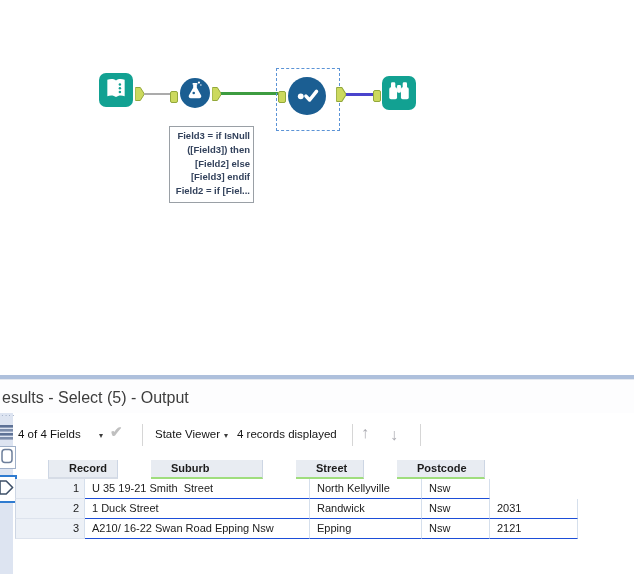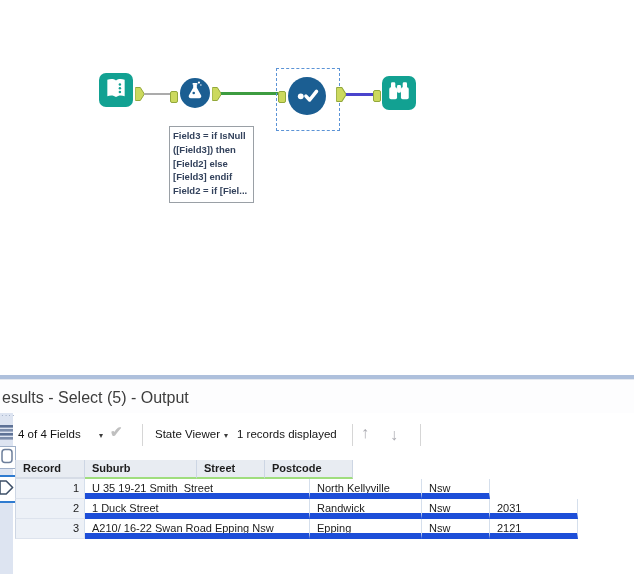--- a/index.html
+++ b/index.html
@@ -42,33 +42,33 @@
   .caret{font-size:8px;color:#3c3c3c;top:431px;}
   .tb-check{left:110px;top:423px;font-size:15px;font-weight:bold;color:#c0c0c0;}
   .tb-sep{width:1px;height:22px;background:#d6d6d6;top:424px;}
   .tb-arrow{font-size:16px;font-weight:bold;color:#acacb2;top:424px;}
 
   
   .tbl{left:15px;top:460px;width:563px;}
   .trow{display:flex;}
   .th,.td{box-sizing:border-box;font-size:11px;color:#1c1c1c;overflow:hidden;white-space:pre;}
   .th{height:19px;background:#e8ecf2;border-right:1px solid #cdd6e4;border-bottom:2px solid #9fdd7d;
-      font-weight:bold;padding:2px 0 0 7px;}
+      font-weight:bold;padding:2px 0 0 20px;margin-left:33px;}
   .th.noline{border-bottom:2px solid #d6dce6;}
-  .td{height:20px;background:#fff;border-right:1px solid #d5dfec;border-bottom:6px solid #1d4ed8;padding:3px 0 0 7px;}
+  .td{height:20px;background:#fff;border-right:1px solid #d5dfec;border-bottom:1px solid #1d4ed8;padding:3px 0 0 7px;}
   .td.rec{background:#edf1f7;text-align:right;padding:3px 5px 0 0;border-bottom:1px solid #dde3ed;}
   .c0{width:70px;border-left:1px solid #cdd6e4;}
   .c1{width:225px;}.c2{width:112px;}.c3{width:68px;}.c4{width:88px;}
 </style>
 </head>
 <body>
 
 <div id="stage">
 
-  <div class="abs" style="left:0;top:0;width:576px;height:375px;">
+  <div class="abs" style="left:0;top:0;width:576px;height:375px;text-align:right;">
 
     <div class="abs tool-square" style="left:99px;top:73px;">
       <span>
         <svg width="26" height="26" viewBox="0 0 24 24">
           <path d="M12 5 C10 3.4 6.8 3.2 4 4.4 V19.6 C6.8 18.4 10 18.6 12 20.4 Z" fill="#fff"></path>
           <path d="M12 5 C14 3.4 17.2 3.2 20 4.4 V19.6 C17.2 18.4 14 18.6 12 20.4 Z" fill="#fff"></path>
           <circle cx="15.6" cy="8.8" r="1.15" fill="#12a192"></circle>
           <circle cx="15.6" cy="12.2" r="1.15" fill="#12a192"></circle>
           <circle cx="15.6" cy="15.6" r="1.15" fill="#12a192"></circle>
         </svg>
@@ -188,21 +188,21 @@
         </svg>
     </span>
   </div>
 
   <div class="abs tb-text" style="left:18px;">4 of 4 Fields</div>
   <div class="abs caret" style="left:99px;">▾</div>
   <div class="abs tb-check">✔</div>
   <div class="abs tb-sep" style="left:142px;"></div>
   <div class="abs tb-text" style="left:155px;">State Viewer</div>
   <div class="abs caret" style="left:224px;">▾</div>
-  <div class="abs tb-text" style="left:237px;">1 records displayed</div>
+  <div class="abs tb-text" style="left:237px;">4 records displayed</div>
   <div class="abs tb-sep" style="left:352px;"></div>
   <div class="abs tb-arrow" style="left:361px;">↑</div>
   <div class="abs tb-arrow" style="left:390px;top:426px;">↓</div>
   <div class="abs tb-sep" style="left:420px;"></div>
 
   <div class="abs tbl">
     <div class="trow">
       <div class="th c0 noline">Record</div>
       <div class="th c2">Suburb</div>
       <div class="th c3">Street</div>

